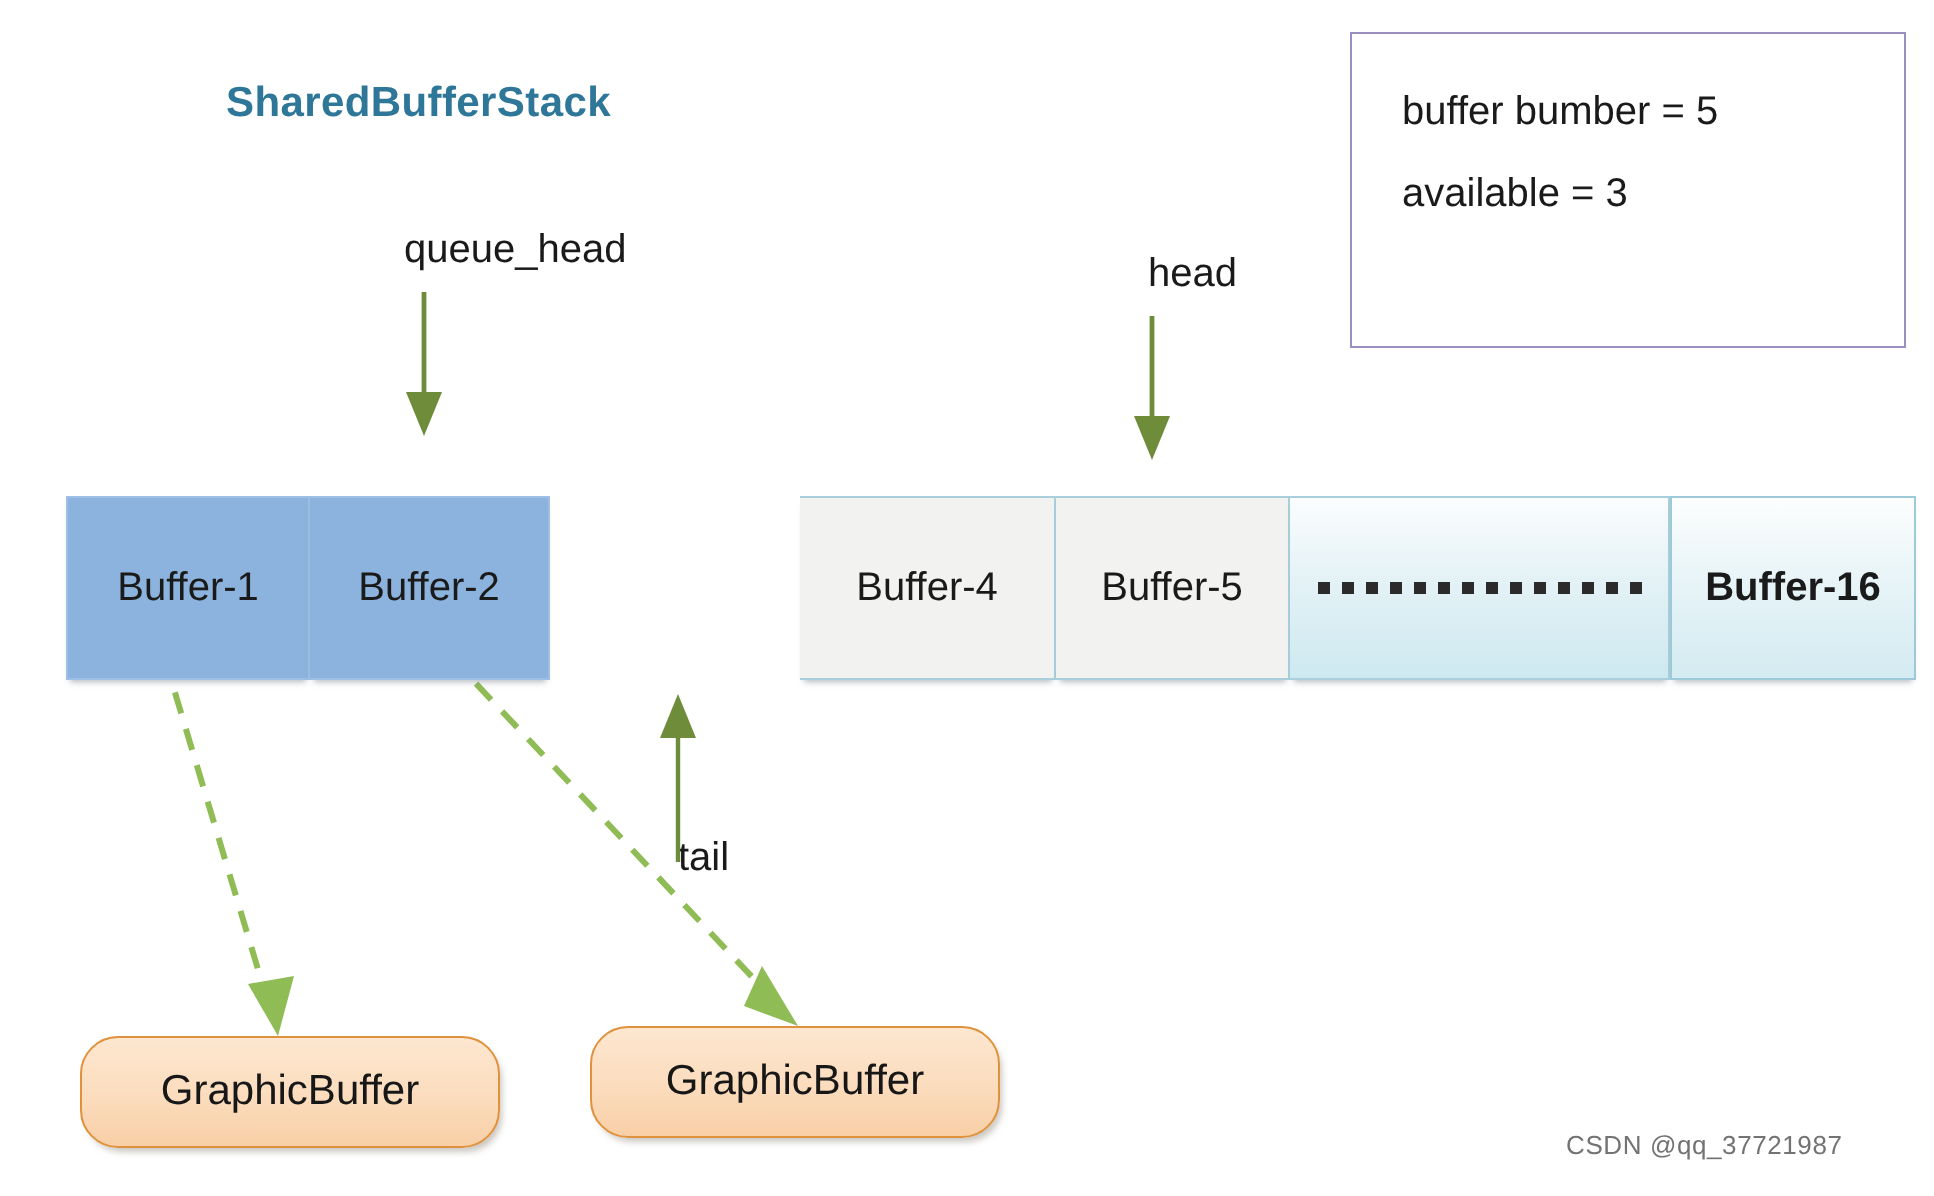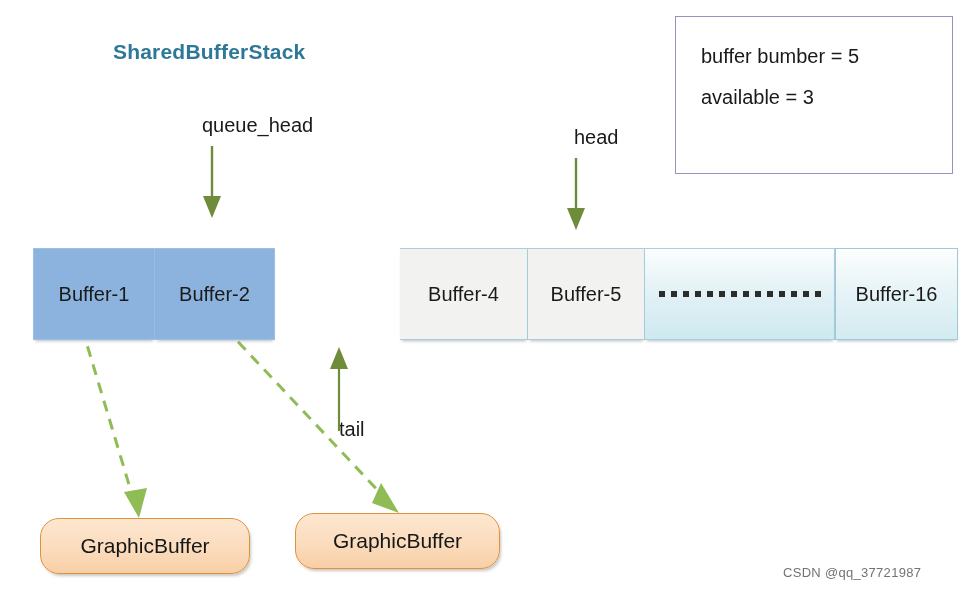--- a/index.html
+++ b/index.html
@@ -98,20 +98,21 @@
   .cell.blue.first { border-left-color: #9dbfe3; }
   .cell.plain {
     background: #f2f2f0;
   }
   .cell.teal {
     background: linear-gradient(to bottom, #fbfdfe 0%, #e4f2f6 45%, #cde9f0 100%);
   }
   .cell.last16 {
     background: linear-gradient(to bottom, #fdfefe 0%, #eaf5f8 40%, #d3ebf1 100%);
     border: 1px solid #9ec9d8;
+    font-weight: bold;
   }
 
   
   .dots {
     display: flex;
     gap: 6px;
     align-items: center;
   }
   .dots i {
     display: block;

